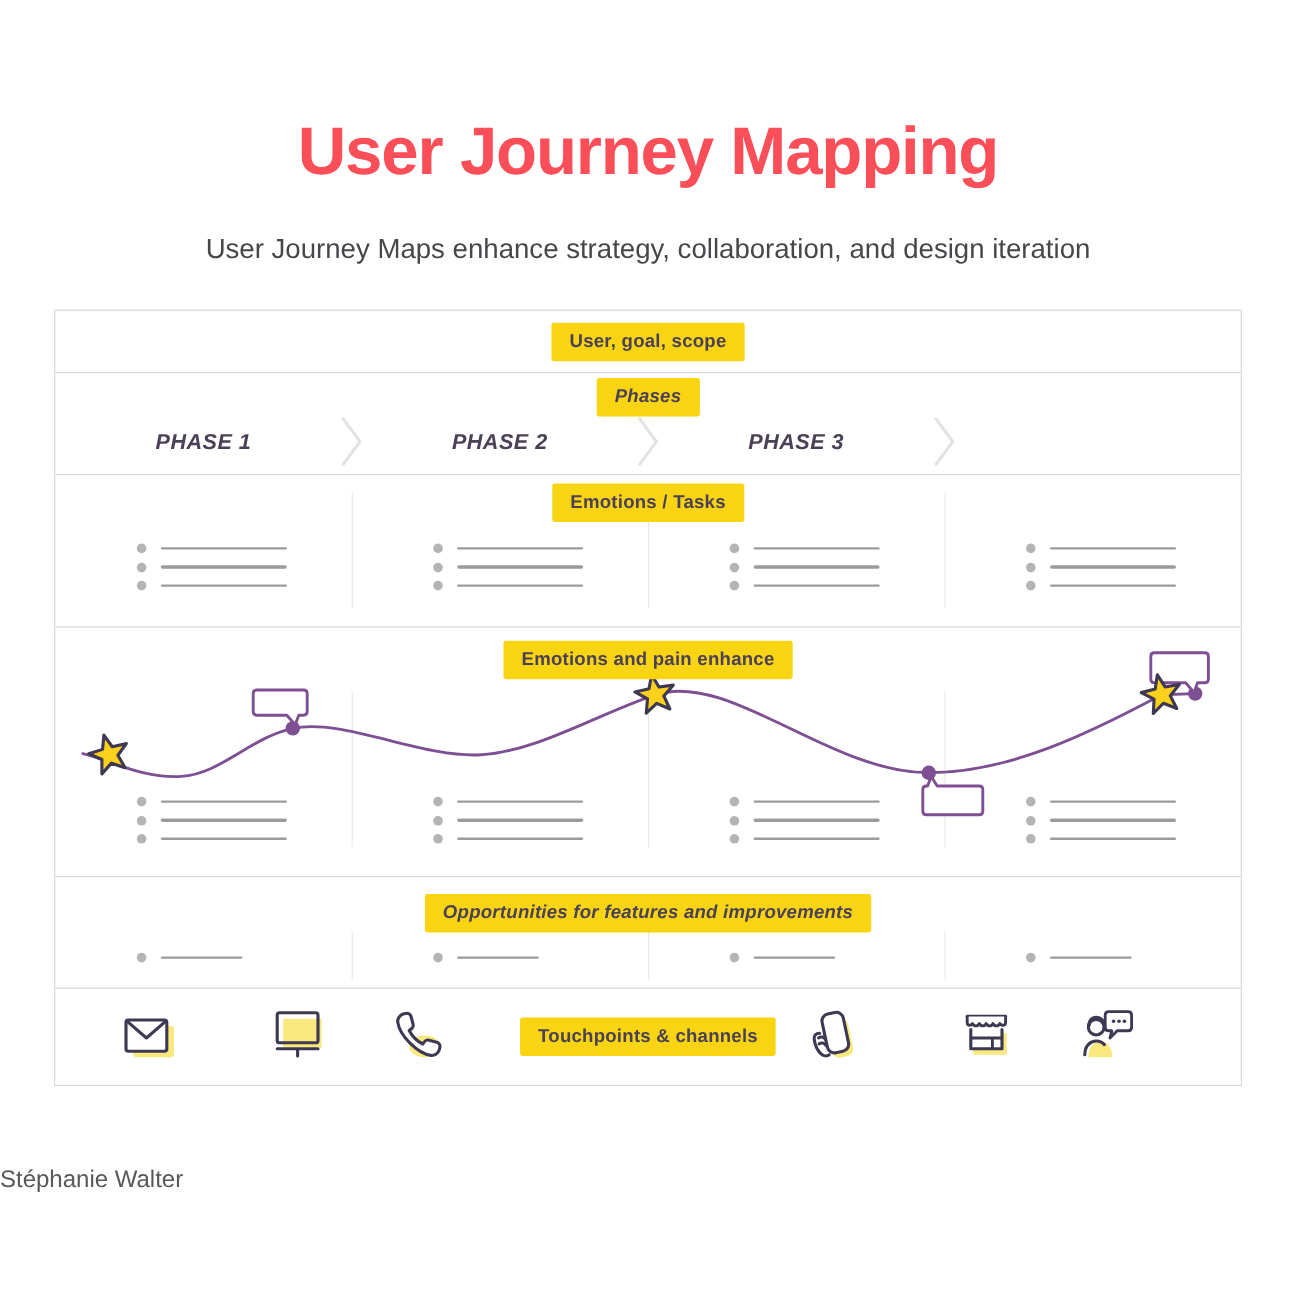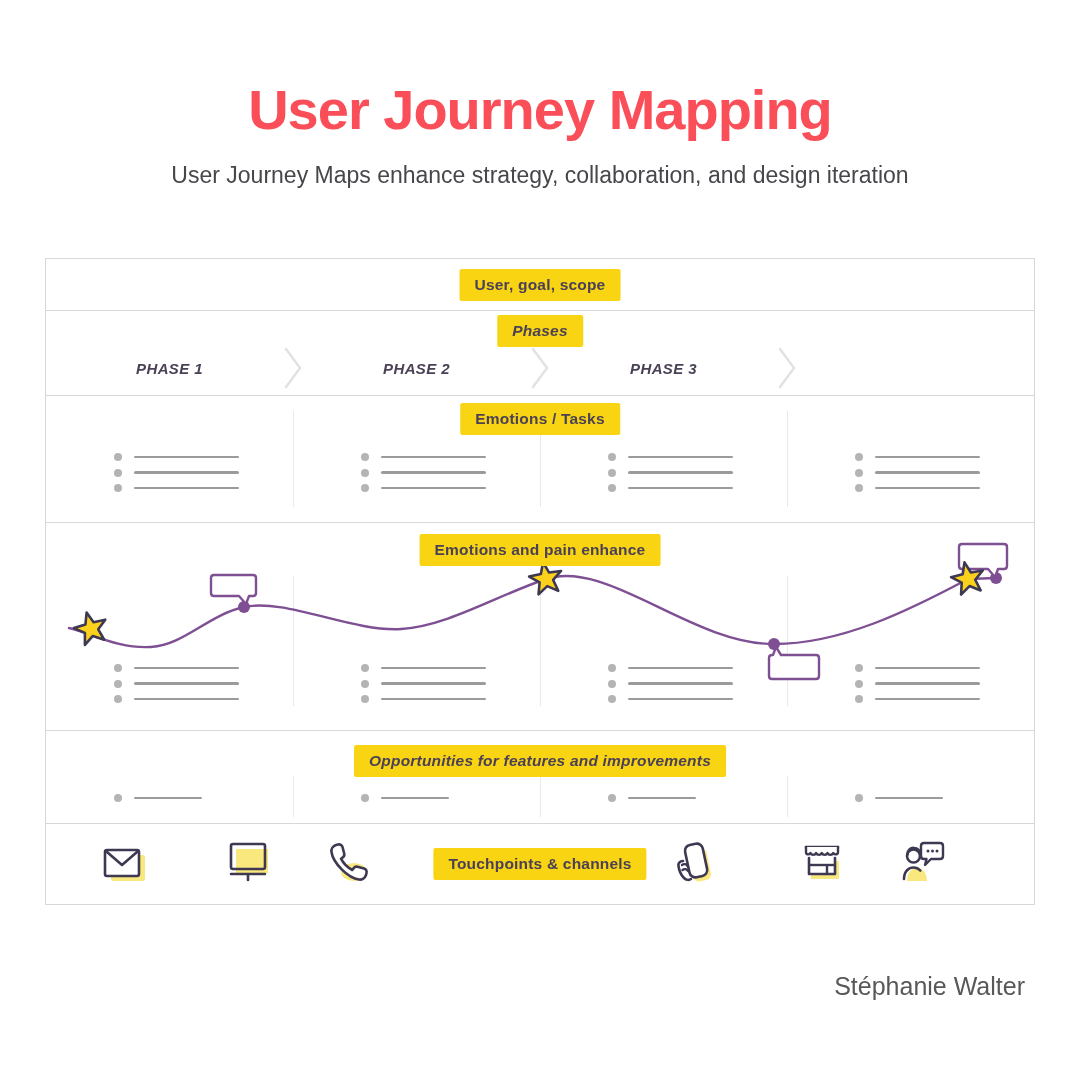--- a/index.html
+++ b/index.html
@@ -1,20 +1,20 @@
 <!DOCTYPE html>
 <html style="--accent-red: #FA4E59; --subtitle-gray: #47474B; --badge-yellow: #F8D413; --ink-purple: #4B4156; --curve-purple: #7E4F93; --star-yellow: #FCD11B; --icon-dark: #3E3852; --icon-shadow-yellow: #F9E87E; --border-gray: #D8D8D8; --sep-gray: #E9E9E9; --chevron-gray: #E2E2E2; --dot-gray: #B4B4B4; --line-gray: #9B9B9B; --credit-gray: #58585B;"><head>
 <meta charset="utf-8">
 <style>
   html,body{margin:0;padding:0;background:#fff;}
   .canvas{position:relative;width:1080px;height:1080px;background:#fff;overflow:hidden;
           font-family:"Liberation Sans",sans-serif;}
   
   .hdr{position:absolute;top:0;left:0;width:1080px;text-align:center;}
-  .title{margin:0;padding-top:82px;font-size:56px;line-height:1.0;font-weight:800;
+  .title{margin:16px;padding-top:82px;font-size:56px;line-height:1.0;font-weight:800;
          letter-spacing:-1px;color:var(--accent-red);}
   .subtitle{margin:0;padding-top:24px;font-size:23px;font-weight:400;color:var(--subtitle-gray);}
   
   .map-frame{position:absolute;left:45px;top:258px;width:990px;height:647px;
              box-sizing:border-box;border:1px solid var(--border-gray);background:#fff;}
   .row{position:relative;box-sizing:border-box;border-bottom:1px solid var(--border-gray);}
   .row.scope{height:52px;}
   .row.phases{height:85px;font-style:italic;}
   .row.actions{height:127px;}
   .row.emotions{height:208px;}
@@ -24,34 +24,34 @@
          background:var(--badge-yellow);color:var(--ink-purple);
          font-weight:700;font-size:15.5px;letter-spacing:.2px;
          padding:7px 15px;border-radius:2px;white-space:nowrap;z-index:5;}
   .badge.center-v{top:50%;transform:translate(-50%,-50%);}
   .cols{position:absolute;inset:0;display:flex;}
   .col{position:relative;width:25%;}
   .vsep{position:absolute;width:1px;background:var(--sep-gray);z-index:0;}
   
   .phase-cells{position:absolute;left:0;right:0;top:29px;height:56px;display:flex;}
   .phase-cell{width:25%;display:flex;align-items:center;justify-content:center;}
-  .phase-label{font-size:15px;font-weight:700;letter-spacing:.4px;color:var(--ink-purple);}
+  .phase-label{font-size:18px;font-weight:700;letter-spacing:.4px;color:var(--ink-purple);}
   .chev{position:absolute;top:33px;transform:translateX(-50%);}
   
   .ph-list{position:absolute;left:68px;}
   .ph-item{display:flex;align-items:center;height:8px;margin-bottom:7.5px;}
   .ph-dot{width:8px;height:8px;border-radius:50%;background:var(--dot-gray);flex:none;}
   .ph-line{height:2.5px;background:var(--line-gray);margin-left:12px;border-radius:2px;}
   .w-long{width:105px;} .w-short{width:68px;}
   .emo-svg{position:absolute;inset:0;z-index:1;}
   
   .tp-icon{position:absolute;top:15px;width:48px;height:48px;}
   
-  .credit{position:absolute;left:0;width:1025px;top:972px;text-align:right;
-          font-size:25px;color:var(--credit-gray);}
+  .credit{position:absolute;left:0;width:1025px;top:972px;text-align:left;
+          font-size:20px;color:var(--credit-gray);}
 </style>
 </head>
 <body>
 
 <div class="canvas">
 
   <div class="hdr">
     <h1 class="title">User Journey Mapping</h1>
     <p class="subtitle">User Journey Maps enhance strategy, collaboration, and design iteration</p>
   </div>

